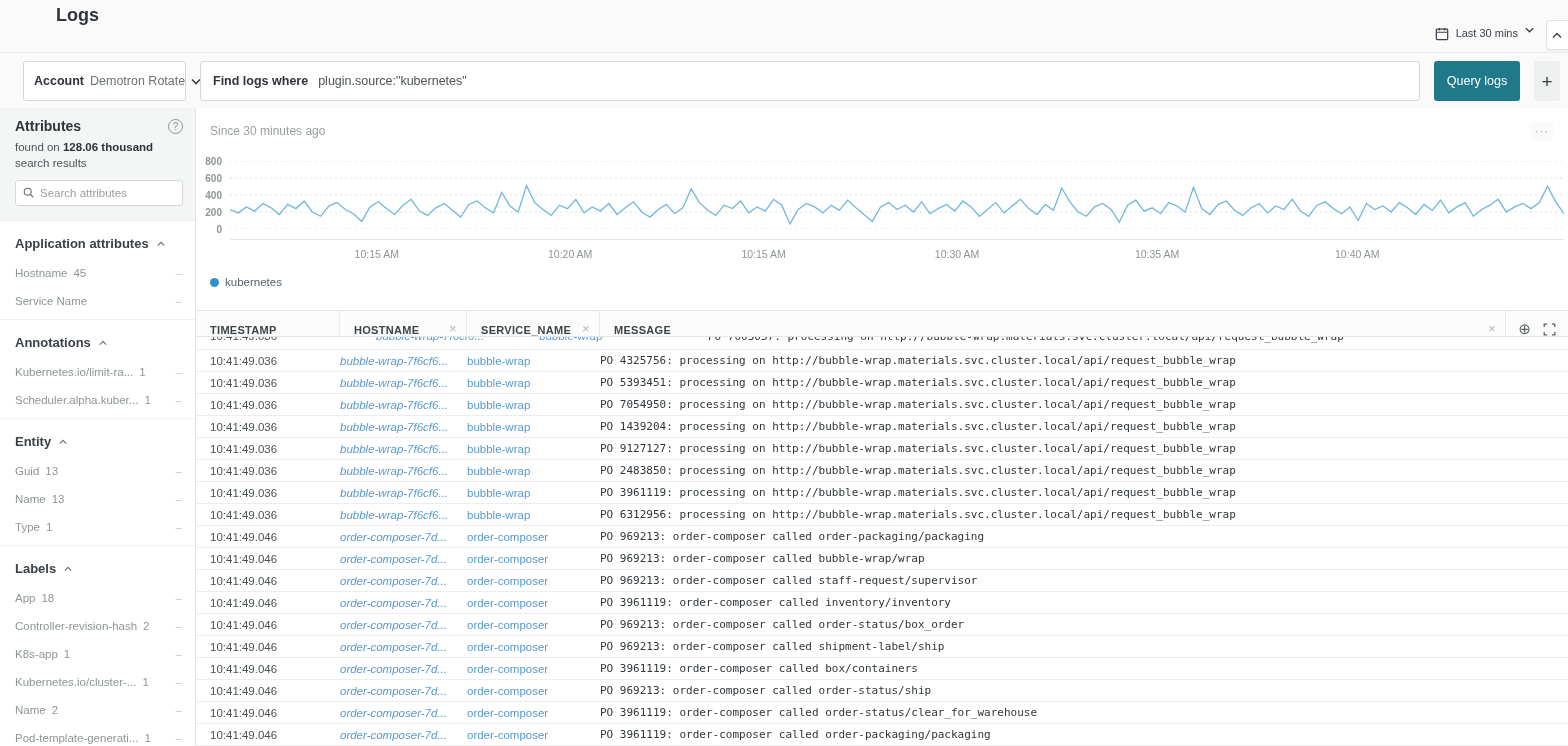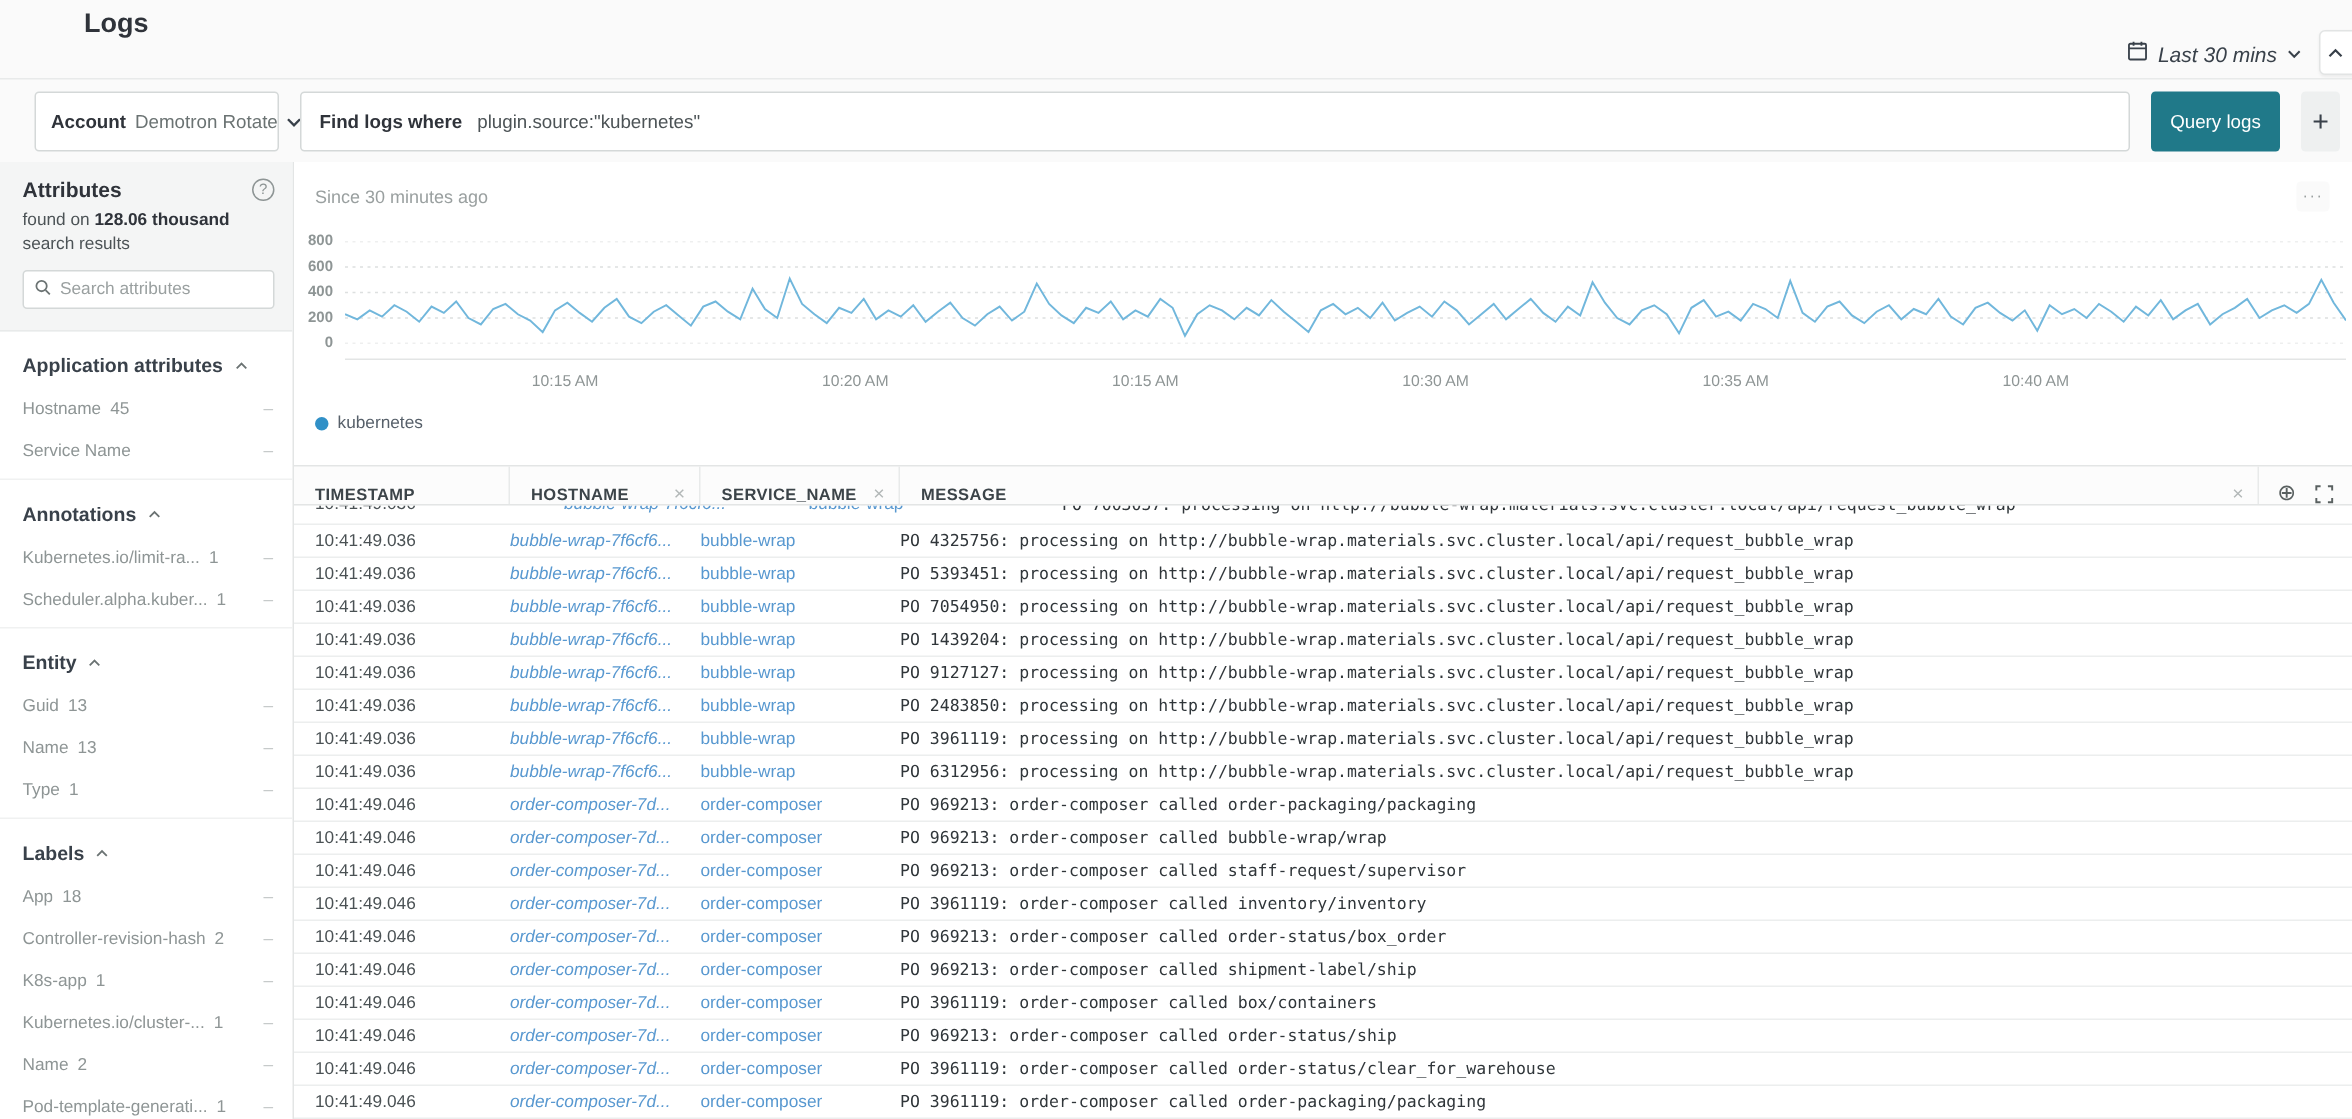--- a/index.html
+++ b/index.html
@@ -4,22 +4,22 @@
 <style>
   * { margin:0; padding:0; box-sizing:border-box; }
   html,body { width:1568px; height:746px; overflow:hidden; }
   body { font-family:"Liberation Sans", sans-serif; background:#fafafa; color:#3c4449; position:relative; }
 
   .page { position:relative; width:1568px; height:746px; }
 
   
   .page-title { position:absolute; left:56px; top:5px; font-size:18px; font-weight:600; color:#2f333a; }
   .top-divider { position:absolute; left:0; top:52px; width:100%; height:1px; background:#e8eaea; }
-  .time-picker { position:absolute; right:34px; top:27px; display:flex; align-items:center; gap:7px;
-                 font-size:14px; color:#39414a; cursor:pointer;font-style:italic; }
+  .time-picker { position:absolute; right:34px; top:27px; display:flex; gap:7px;
+                 font-size:11px; color:#39414a; cursor:pointer; }
   .corner-box { position:absolute; right:-12px; top:20px; width:34px; height:30px; background:#fff;
                 border:1px solid #e2e4e4; border-radius:4px; box-shadow:0 1px 2px rgba(0,0,0,.06);
                 display:flex; align-items:center; justify-content:flex-start; padding-left:5px; color:#39414a; }
 
   
   .query-row { position:absolute; left:23px; right:8px; top:61px; height:40px; display:flex; gap:14px; }
   .account-select { width:163px; height:40px; background:#fff; border:1px solid #d4d8d8; border-radius:3px;
                     display:flex; align-items:center; padding:0 10px; gap:6px; font-size:12.5px; cursor:pointer; flex:none; }
   .account-label { font-weight:700; color:#2f333a; }
   .account-value { color:#6b7373; white-space:nowrap; }

